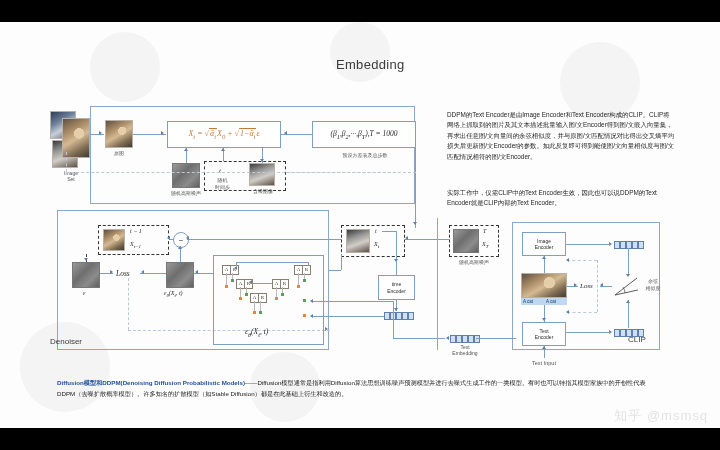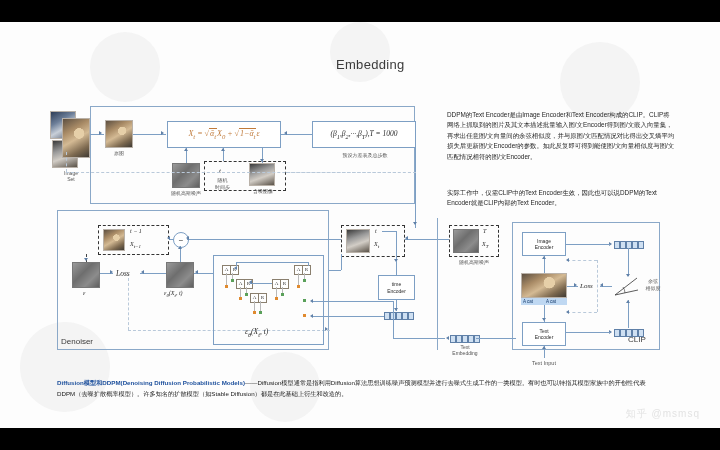--- a/index.html
+++ b/index.html
@@ -59,21 +59,21 @@
   .dot.g{background:#5aa05a;}
   .stem{position:absolute;width:1px;background:#b9b9b9;}
 
   .unetwrap{position:absolute;border:1px solid #7d9fc4;box-sizing:border-box;}
   .sectlbl{position:absolute;font-size:8px;color:#3a3a3a;}
 
   .para{position:absolute;font-size:6.4px;line-height:1.62;color:#1f1f1f;
         font-family:"Liberation Sans","DejaVu Sans",sans-serif;}
   #bottomnote{position:absolute;left:57px;top:356px;width:605px;font-size:6.2px;line-height:1.7;color:#1a1a1a;}
   #bottomnote .blue{color:#1c4f9c;font-weight:bold;}
-  #wm{position:absolute;right:20px;top:385px;font-size:10px;color:#e3e3e3;letter-spacing:1px;}
+  #wm{position:absolute;right:12px;top:385px;font-size:13px;color:#e3e3e3;letter-spacing:1px;}
 
   .capt{position:absolute;display:flex;}
   .capt span{font-size:4.5px;color:#153a6b;background:#bfd8f2;padding:0 2px;line-height:7px;}
 </style>
 </head>
 <body>
 
 <div id="screen">
 
   <div class="letterbox" id="lb-top"></div>
@@ -135,21 +135,21 @@
     <div class="arr arr-l" style="left:284px;top:109px;"></div>
 
     <div class="ln lnv" style="left:415px;top:126px;height:80px;"></div>
     <div class="arr arr-d" style="left:413px;top:200px;"></div>
 
     <div class="dln" style="left:66px;top:150px;width:330px;"></div>
     <div class="dlnv" style="left:66px;top:130px;height:20px;"></div>
     <div class="dln" style="left:286px;top:150px;width:130px;"></div>
 
     <div class="frame" style="left:57px;top:188px;width:272px;height:140px;"></div>
-    <div class="sectlbl" style="left:61px;top:315px;">Denoiser</div>
+    <div class="sectlbl" style="left:50px;top:315px;">Denoiser</div>
 
     <div class="dframe" style="left:98px;top:203px;width:71px;height:30px;"></div>
     <div class="photo cat" style="left:103px;top:207px;width:22px;height:22px;"></div>
     <div class="mathblk" style="position:absolute;left:130px;top:206px;font-size:6px;">t − 1</div>
     <div class="mathblk" style="position:absolute;left:130px;top:219px;font-size:6px;"><i>X</i><sub>t−1</sub></div>
 
     <div style="position:absolute;left:173px;top:210px;width:14px;height:14px;border:1px solid #7d9fc4;border-radius:50%;background:#fff;display:flex;align-items:center;justify-content:center;font-size:8px;color:#333;">−</div>
     <div class="ln lnh" style="left:169px;top:217px;width:5px;"></div>
     <div class="arr arr-l" style="left:167px;top:214px;"></div>
     <div class="ln lnh" style="left:187px;top:217px;width:152px;"></div>

